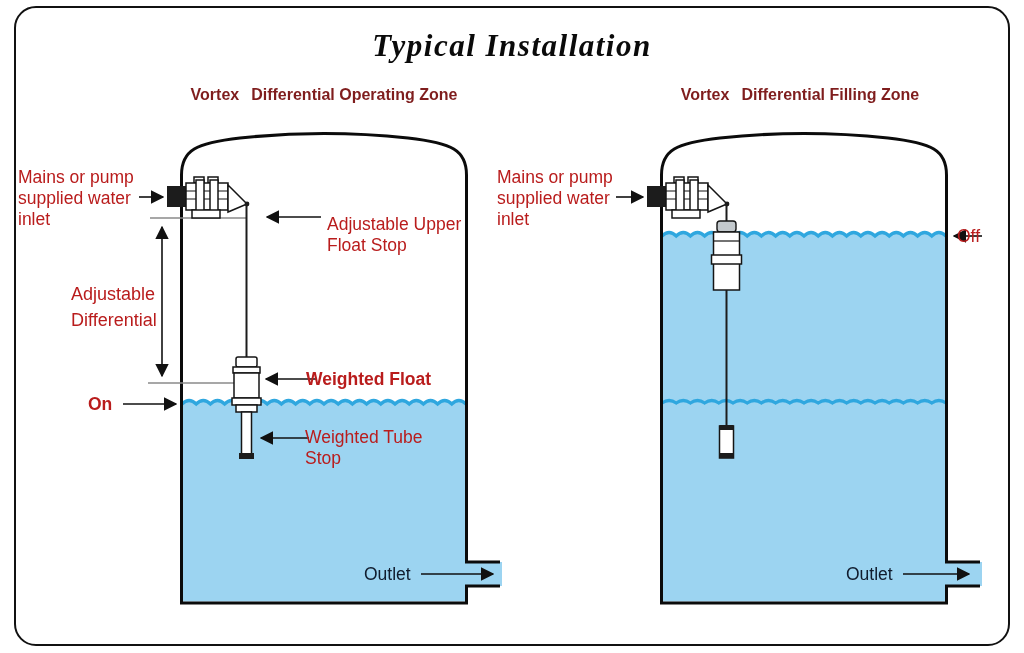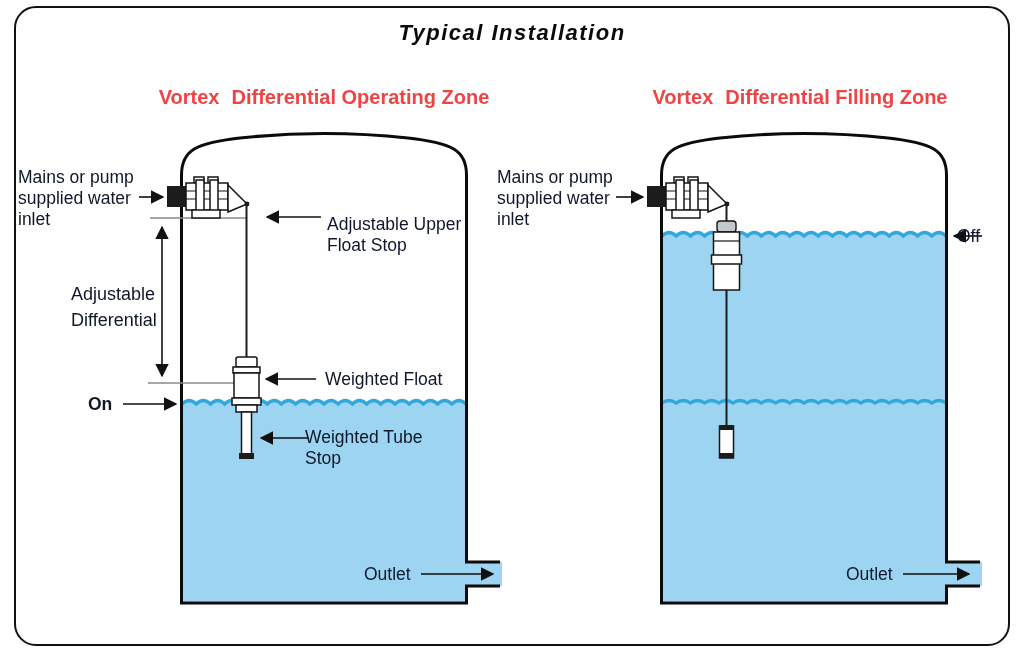--- a/index.html
+++ b/index.html
@@ -1,27 +1,27 @@
 <!DOCTYPE html>
 <html style="--water: #9CD4F1; --wave: #2FA7DF; --outline: #0b0b0b;"><head>
 <meta charset="utf-8">
 <style>
   html,body{margin:0;padding:0;background:#fff;}
   #stage{position:relative;width:1024px;height:653px;background:#fff;overflow:hidden;
          font-family:"Liberation Sans",sans-serif;color:#1b1b1b;}
   #frame{position:absolute;left:14px;top:6px;right:14px;bottom:7px;
          border:2px solid #111;border-radius:22px;}
   #diagram-svg{position:absolute;left:0;top:0;}
-  .title{position:absolute;left:0;right:0;top:20px;text-align:center;
-         font-family:Liberation Sans, sans-serif;font-weight:800;font-style:italic;
-         font-size:22px;letter-spacing:1.5px;color:#0a0a0a;}
-  .panel-heading{position:absolute;top:86px;text-align:center;font-size:20px;
-         font-weight:bold;color:#ef4444;white-space:nowrap;}
+  .title{position:absolute;left:0;right:0;top:28px;text-align:center;
+         font-family:Liberation Serif, serif;font-weight:800;font-style:italic;
+         font-size:31px;letter-spacing:1.5px;color:#0a0a0a;}
+  .panel-heading{position:absolute;top:86px;text-align:center;font-size:16px;
+         font-weight:bold;color:#7f1d1d;white-space:nowrap;}
   .panel-heading .brand{margin-right:12px;}
-  .lbl{position:absolute;font-size:17.5px;line-height:21px;white-space:nowrap;color:#0f172a;}
+  .lbl{position:absolute;font-size:17.5px;line-height:21px;white-space:nowrap;color:#b91c1c;}
   .lbl.big{font-size:18px;line-height:26px;}
   .outlet-lbl{color:#101c2e;}
   svg .wall{fill:none;stroke:#0b0b0b;stroke-width:3;}
   svg .water{fill:var(--water);stroke:none;}
   svg .wavefill{fill:var(--water);stroke:var(--wave);stroke-width:3.2;stroke-linecap:round;}
   svg .waveline{fill:none;stroke:var(--wave);stroke-width:3.2;stroke-linecap:round;}
   svg .ref{stroke:#8a8a8a;stroke-width:1.4;}
   svg .ann{stroke:#111;stroke-width:1.6;fill:none;}
   svg .part{fill:#fff;stroke:#151515;stroke-width:1.5;}
   svg .partline{stroke:#151515;stroke-width:1.2;fill:none;}
@@ -132,21 +132,21 @@
   <div class="lbl" style="left:327px;top:214px;">
     <div>Adjustable Upper</div>
     <div>Float Stop</div>
   </div>
 
   <div class="lbl big" style="left:71px;top:281px;">
     <div>Adjustable</div>
     <div>Differential</div>
   </div>
 
-  <div class="lbl" style="left:325px;top:369px;">Weighted Float</div>
+  <div class="lbl" style="left:306px;top:369px;font-weight:bold;">Weighted Float</div>
 
   <div class="lbl" style="left:305px;top:427px;">
     <div>Weighted Tube</div>
     <div>Stop</div>
   </div>
 
   <div class="lbl" style="left:88px;top:394px;font-weight:bold;">On</div>
 
   <div class="lbl outlet-lbl" style="left:364px;top:564px;">Outlet</div>
 

